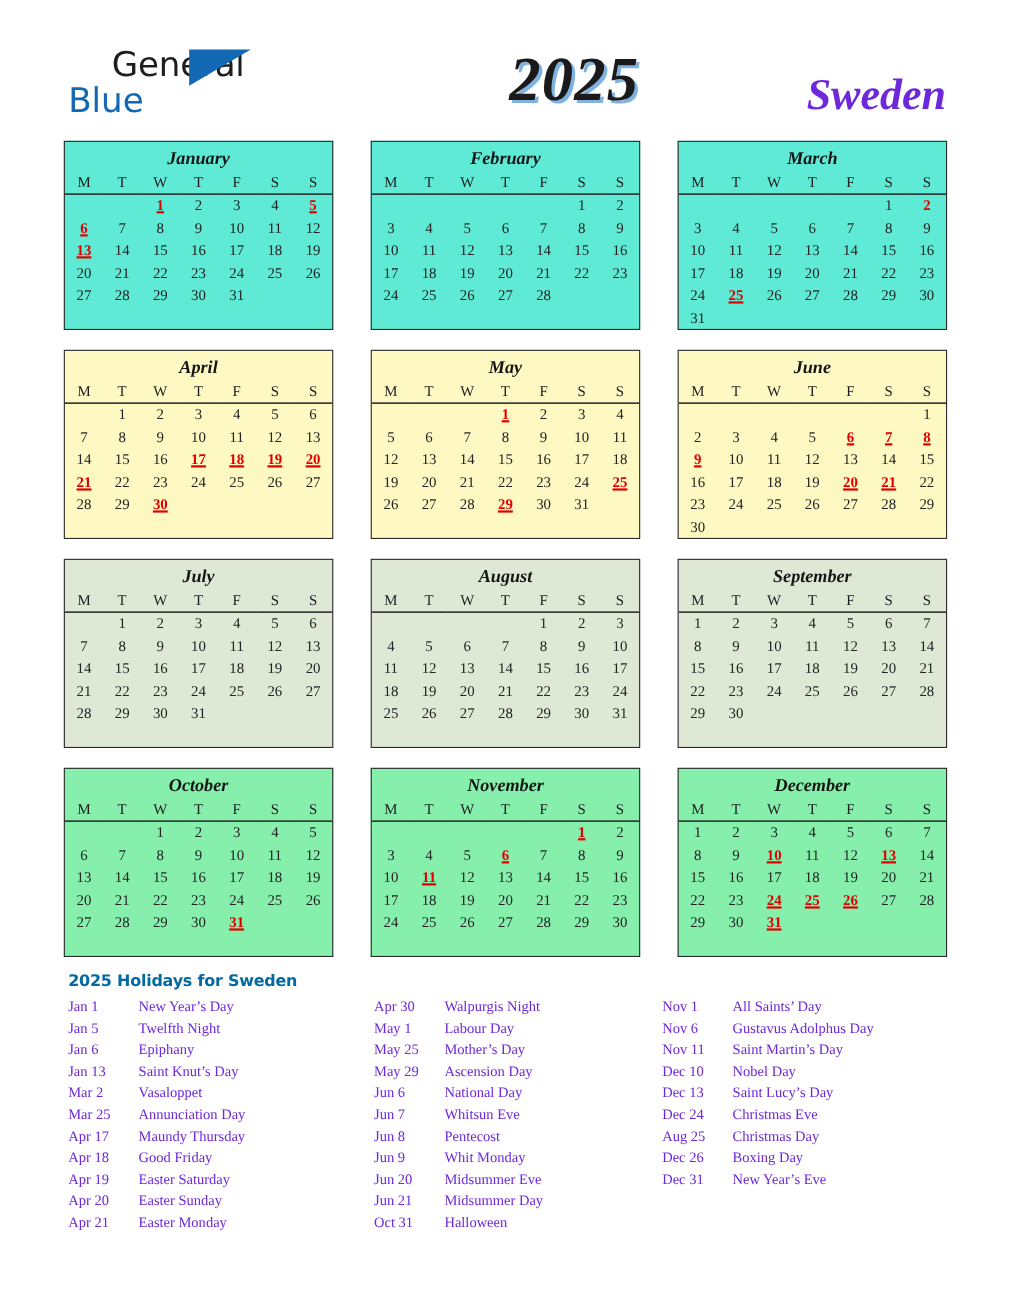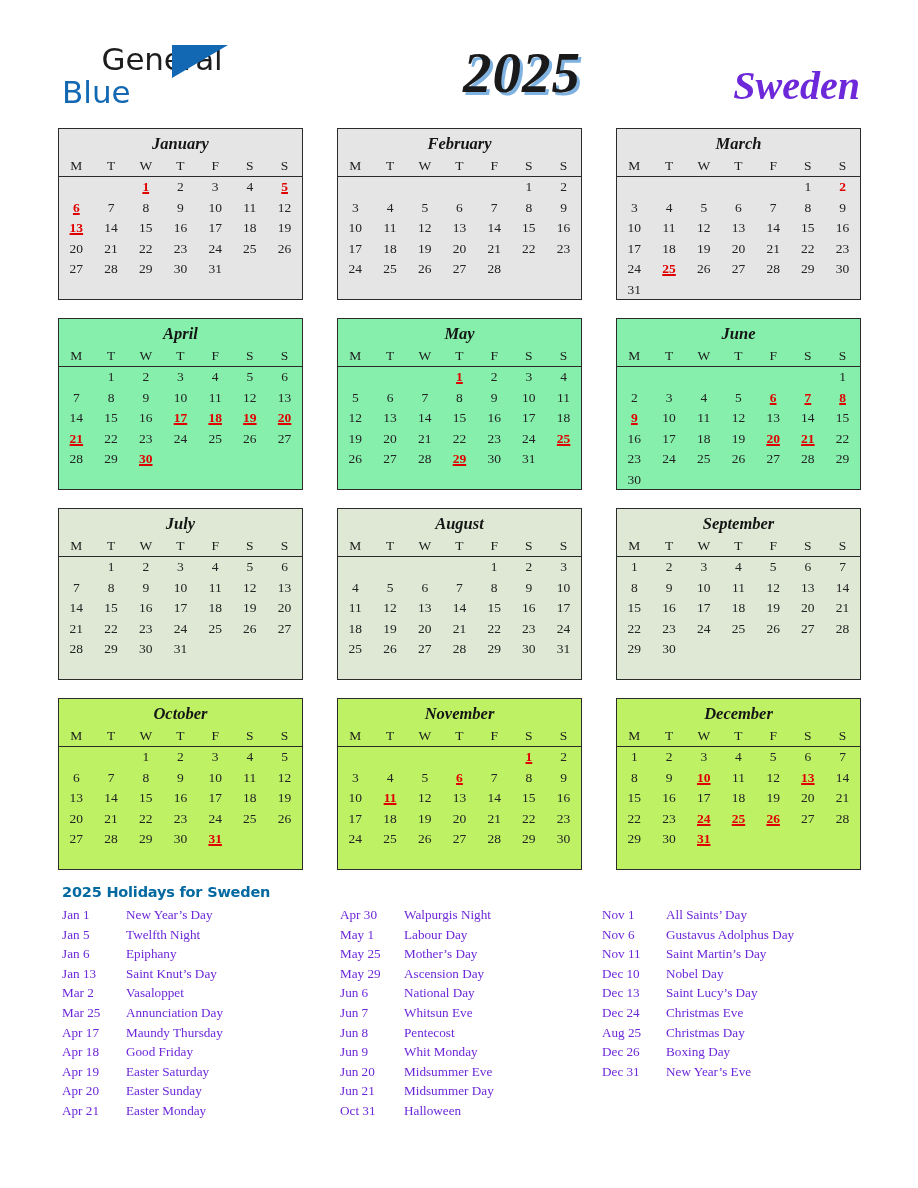--- a/index.html
+++ b/index.html
@@ -149,24 +149,24 @@
     text-decoration: underline;
     text-decoration-thickness: 1.6px;
     text-underline-offset: 1px;
   }
   td.holiday-plain {
     color: #e00000;
     font-weight: bold;
   }
 
   
-  .q1 { background: #e5e5e5; }
-  .q2 { background: #86efac; }
+  .q1 { background: #5eead4; }
+  .q2 { background: #fef9c3; }
   .q3 { background: #dfe8d4; }
-  .q4 { background: #bef264; }
+  .q4 { background: #86efac; }
 
   
   .holidays-section {
     position: absolute;
     left: 62px;
     top: 884px;
     width: 800px;
   }
   .holidays-title {
     font-family: "DejaVu Sans", sans-serif;

